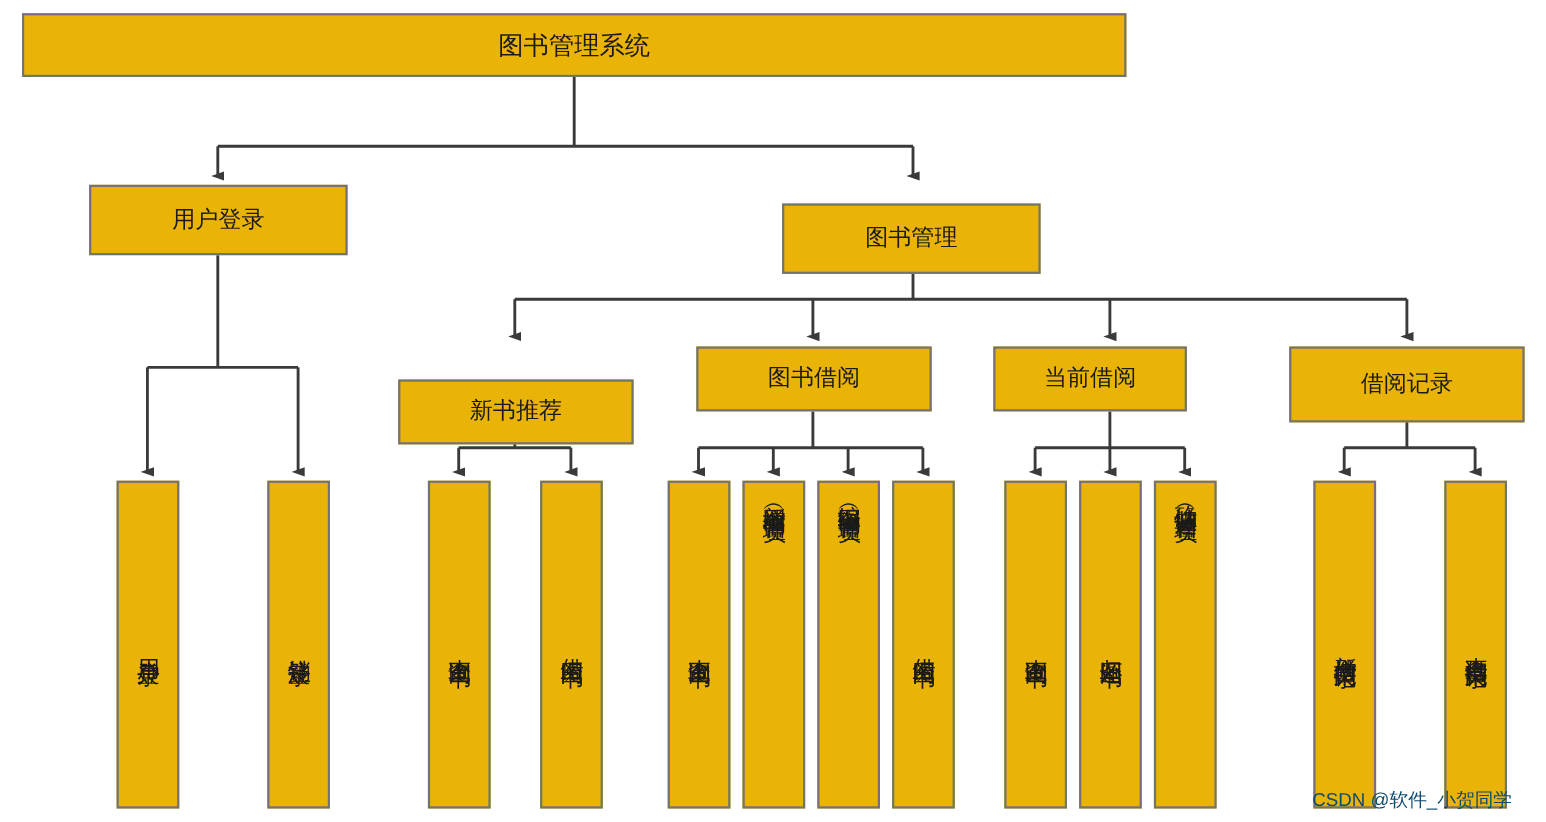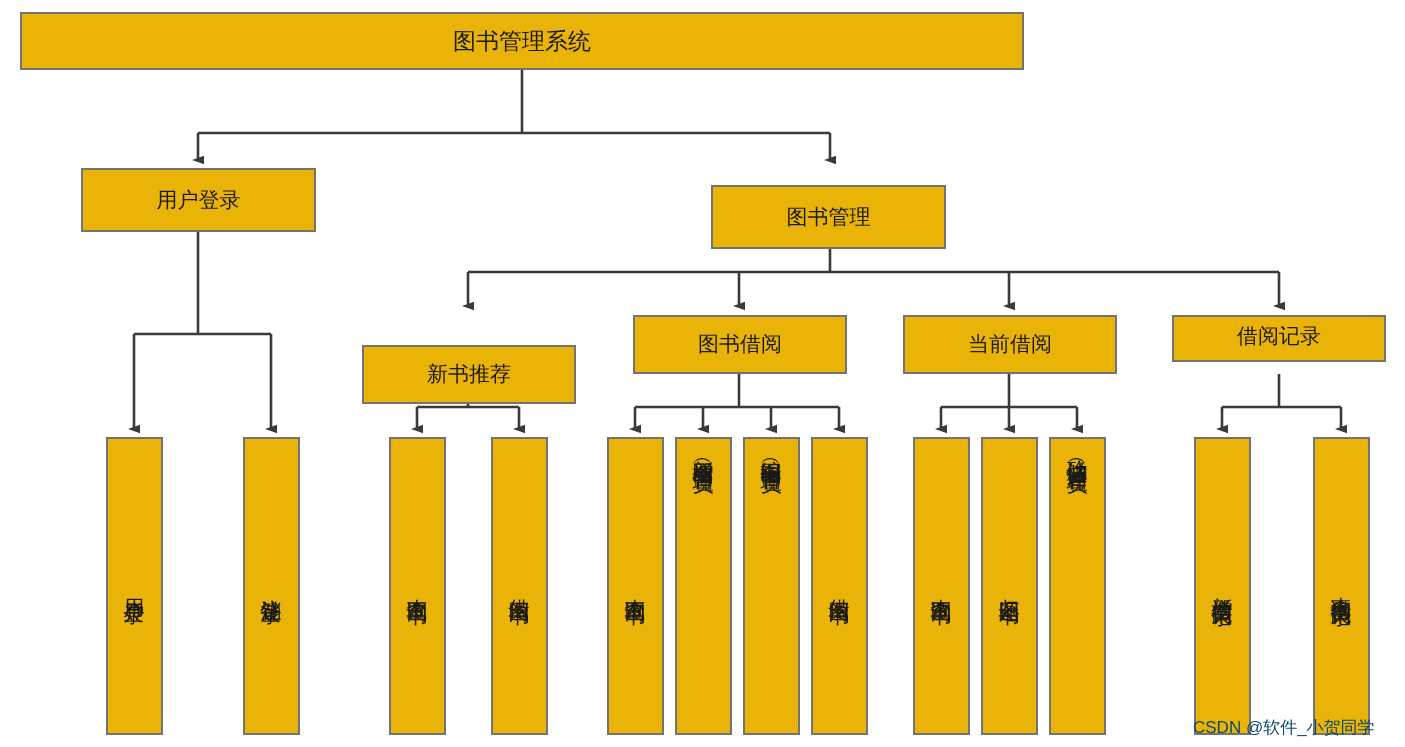--- a/index.html
+++ b/index.html
@@ -131,24 +131,24 @@
   <div class="node lvl1" style="left:711px; top:168px; width:235px; height:64px;margin-top:17px;">
     <span class="node-label">图书管理</span>
   </div>
 
   <div class="node lvl2" style="left:362px; top:315px; width:214px; height:59px;margin-top:30px;">
     <span class="node-label">新书推荐</span>
   </div>
   <div class="node lvl2" style="left:633px; top:315px; width:214px; height:59px;">
     <span class="node-label">图书借阅</span>
   </div>
-  <div class="node lvl2" style="left:903px; top:315px; width:214px; height:59px;">
+  <div class="node lvl2" style="left:903px; top:315px; width:176px; height:59px;">
     <span class="node-label">当前借阅</span>
   </div>
-  <div class="node lvl2" style="left:1172px; top:315px; width:214px; height:47px;font-family:Liberation Mono, monospace;">
+  <div class="node lvl2" style="left:1172px; top:315px; width:214px; height:69px;">
     <span class="node-label">借阅记录</span>
   </div>
 
   <div class="node leaf centered" style="left:106px; top:437px; width:57px; height:298px;">
     <span class="node-label">用户登录</span>
   </div>
   <div class="node leaf centered" style="left:243px; top:437px; width:57px; height:298px;">
     <span class="node-label">注销登录</span>
   </div>
 

